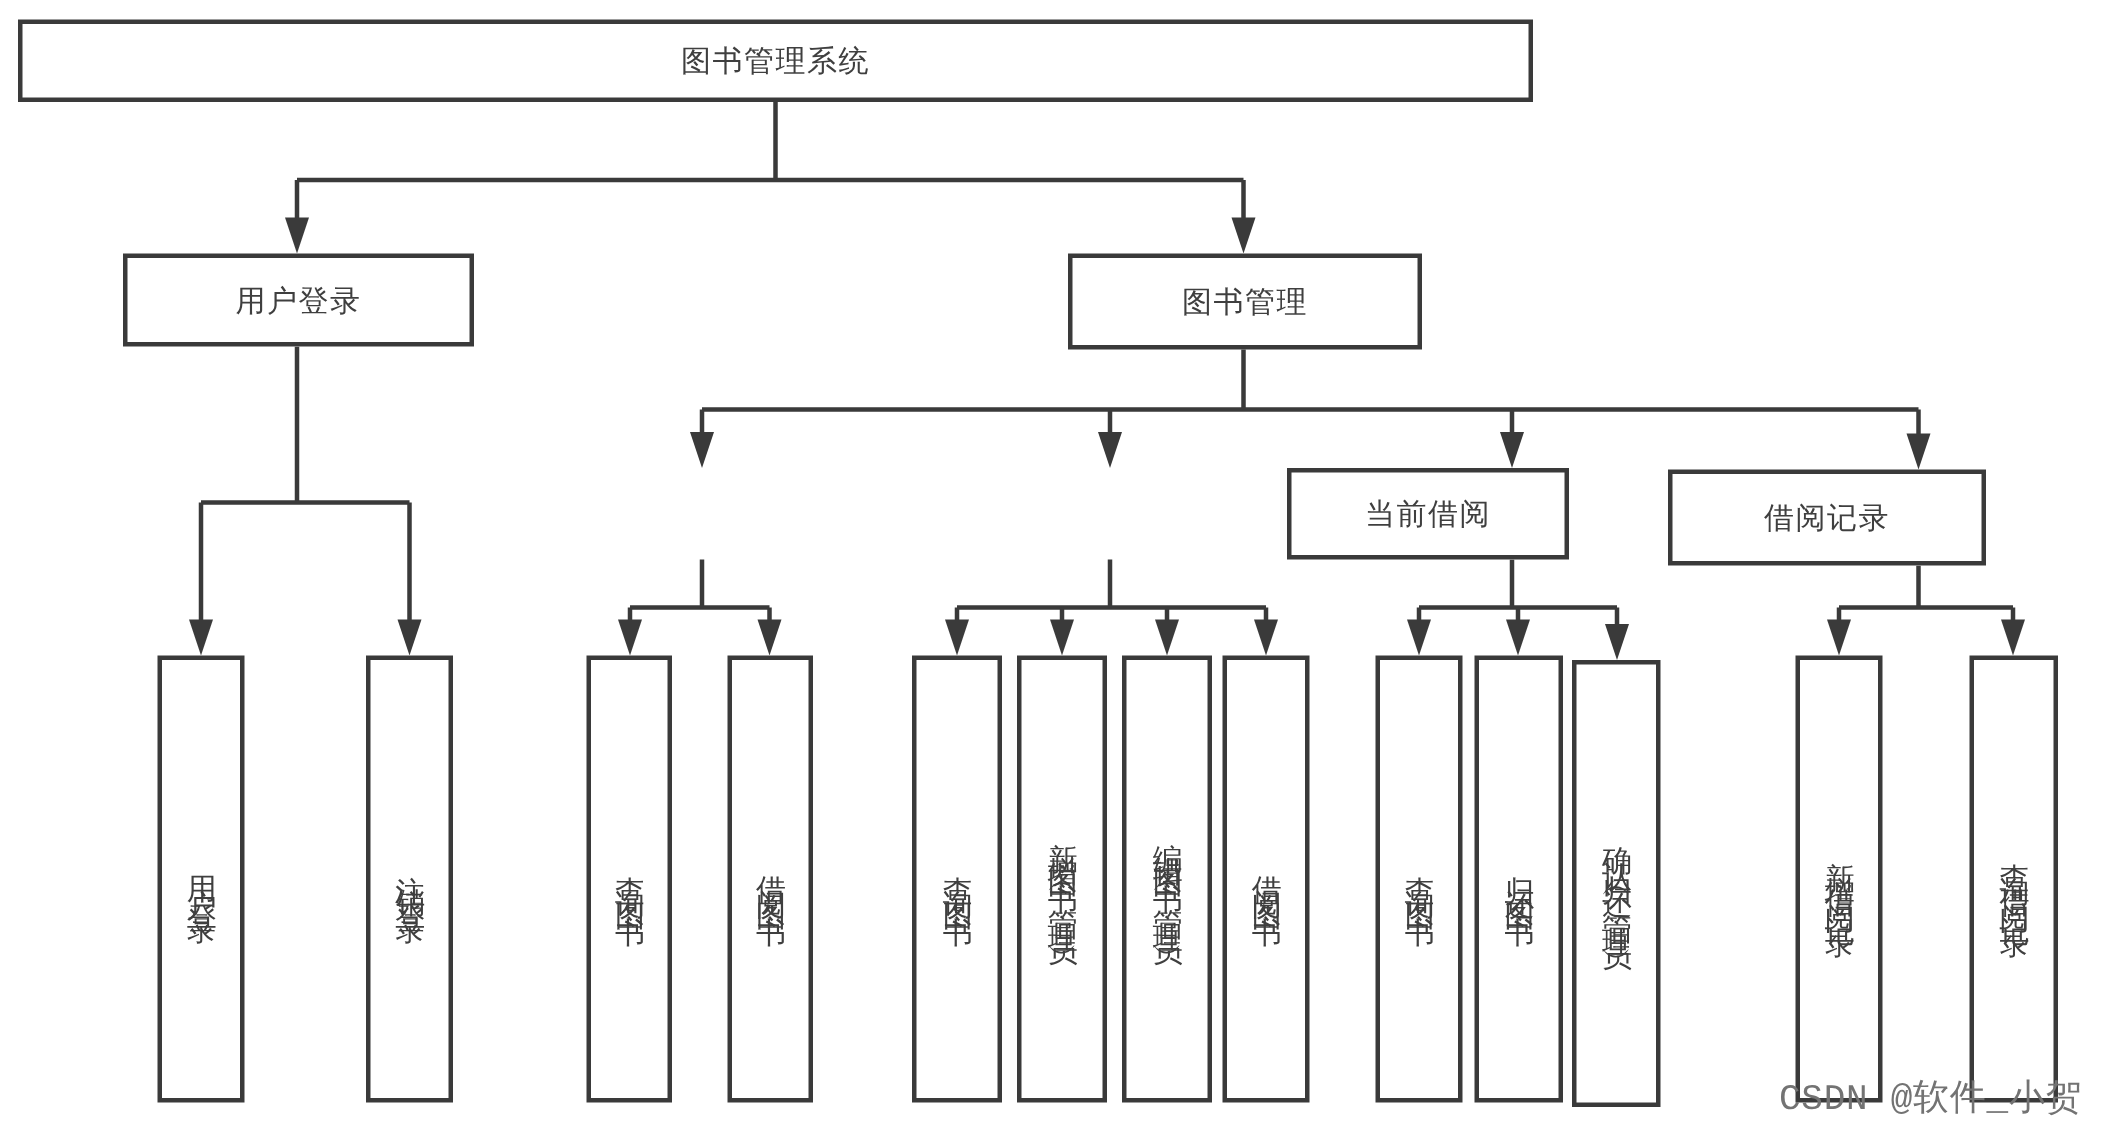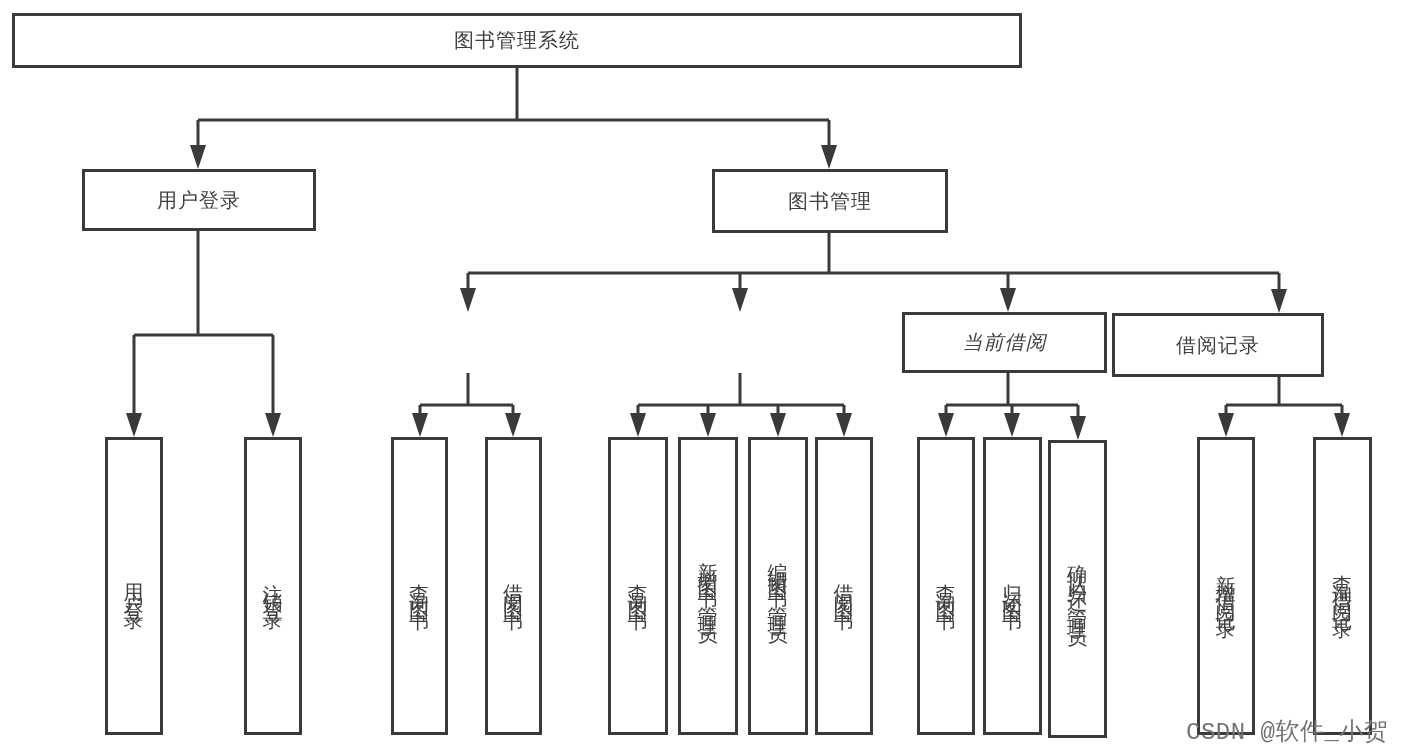--- a/index.html
+++ b/index.html
@@ -28,21 +28,21 @@
     white-space:normal;
   }
   
   #n-root       { left:12px;  top:13px;  width:1010px; height:55px; }
   
   #n-user-login { left:82px;  top:169px; width:234px; height:62px; }
   #n-book-mgmt  { left:712px; top:169px; width:236px; height:64px; }
   
   #n-new-book   { left:362px;  top:312px; width:212px; height:61px; }
   #n-book-borrow{ left:630px;  top:312px; width:220px; height:61px; }
-  #n-cur-borrow { left:902px;  top:312px; width:205px; height:61px;font-style:italic; }
+  #n-cur-borrow { left:858px;  top:312px; width:188px; height:61px; }
   #n-borrow-rec { left:1112px; top:313px; width:212px; height:64px; }
   
   #l-user-login { left:105px;  top:437px; width:58px; height:298px; }
   #l-logout     { left:244px;  top:437px; width:58px; height:298px; }
   #l-nb-query   { left:391px;  top:437px; width:57px; height:298px; }
   #l-nb-borrow  { left:485px;  top:437px; width:57px; height:298px; }
   #l-bb-query   { left:608px;  top:437px; width:60px; height:298px; }
   #l-bb-add     { left:678px;  top:437px; width:60px; height:298px; }
   #l-bb-edit    { left:748px;  top:437px; width:60px; height:298px; }
   #l-bb-borrow  { left:815px;  top:437px; width:58px; height:298px; }

